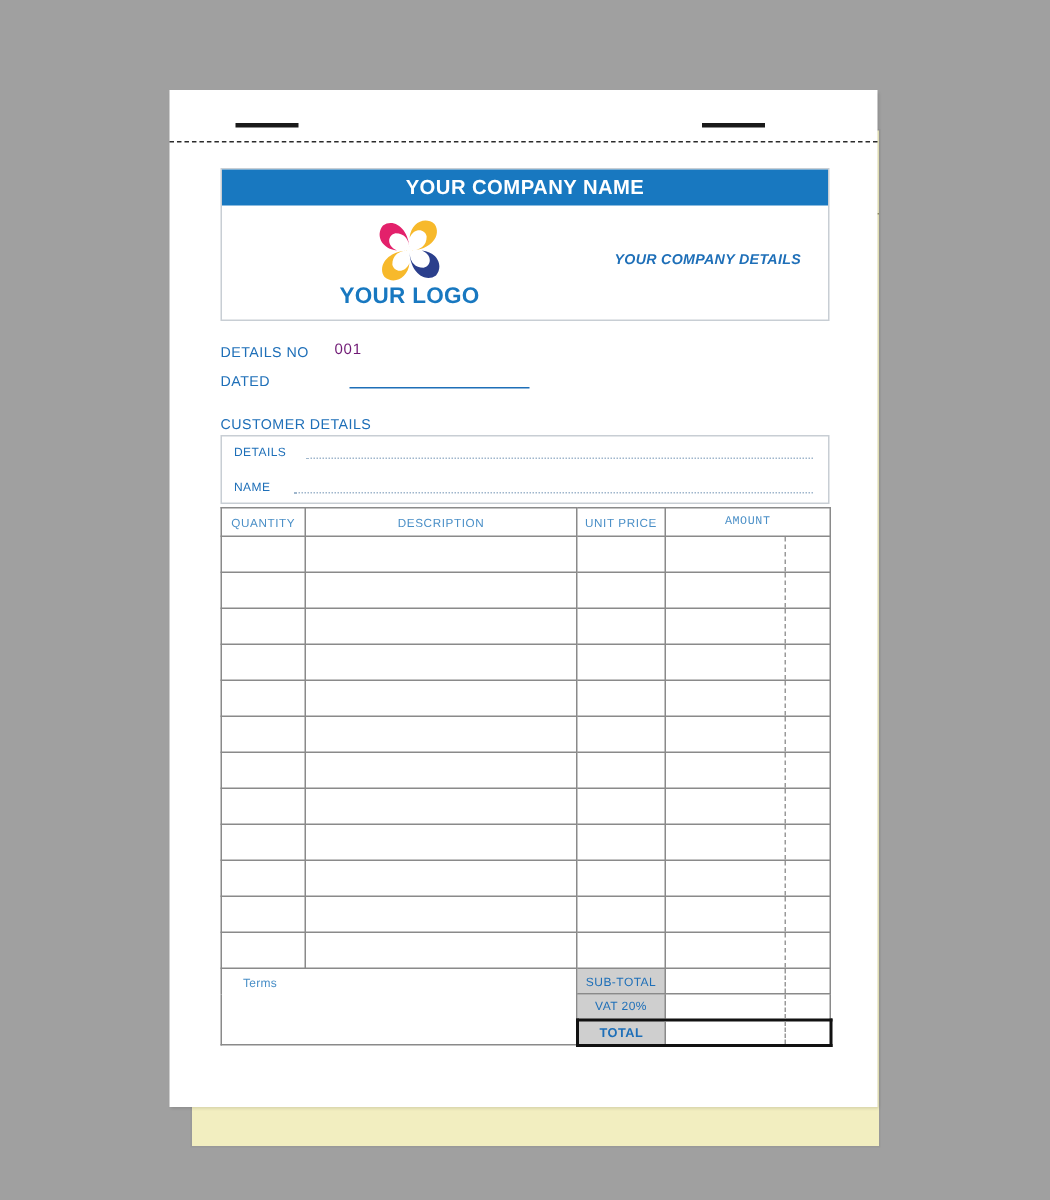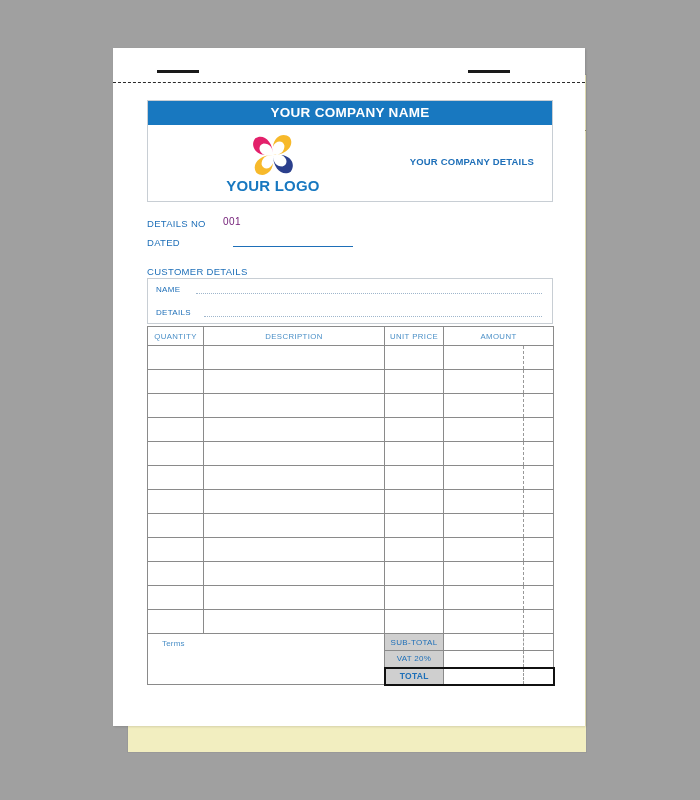--- a/index.html
+++ b/index.html
@@ -11,21 +11,21 @@
     height: 800px;
     background: #a0a0a0;
     font-family: "Liberation Sans", sans-serif;
     overflow: hidden;
     position: relative;
   }
 
   
   #stage {
     position: absolute;
-    left: 0; top: 0;
+    left: 0; top: 12px;
     width: 700px; height: 668px;
   }
 
   .sheet-yellow {
     position: absolute;
     left: 128px;
     top: 75px;
     width: 458px;
     height: 677px;
     background: #f2eec0;
@@ -122,20 +122,21 @@
   }
 
   .company-details {
     position: absolute;
     right: 18px;
     top: 31px;
     font-size: 9.5px;
     font-weight: bold;
     color: #1e6fb8;
     letter-spacing: 0.2px;
+    font-style: italic;
   }
 
   
   .meta {
     position: absolute;
     left: 34px;
     top: 168px;
     width: 406px;
     color: #1e6fb8;
   }
@@ -242,21 +243,21 @@
     letter-spacing: 0.4px;
     text-align: center;
     vertical-align: middle;
   }
   .inv-table td {
     height: 24px;
   }
   .col-qty    { width: 56px; }
   .col-desc   { width: 181px; }
   .col-price  { width: 59px; }
-  .col-amount { width: 110px; }
+  .col-amount { width: 110px; font-family: Liberation Mono, monospace; }
 
   
   .amt-cell {
     position: relative;
   }
   .amt-cell::after {
     content: "";
     position: absolute;
     right: 29px;
     top: 0;
@@ -349,26 +350,26 @@
         <div class="meta-row">
           <span class="meta-label">DATED</span>
           <span class="meta-rule"></span>
         </div>
       </div>
 
       <div class="customer-label">CUSTOMER DETAILS</div>
 
 
       <div class="customer-box">
+        <div class="cust-row r2">
+          <span class="cust-label">DETAILS</span>
+          <span class="cust-dots"></span>
+        </div>
         <div class="cust-row r1">
           <span class="cust-label">NAME</span>
-          <span class="cust-dots"></span>
-        </div>
-        <div class="cust-row r2">
-          <span class="cust-label">DETAILS</span>
           <span class="cust-dots"></span>
         </div>
       </div>
 
       <table class="inv-table">
         <colgroup>
           <col class="col-qty">
             <col class="col-desc">
             <col class="col-price">
             <col class="col-amount">

